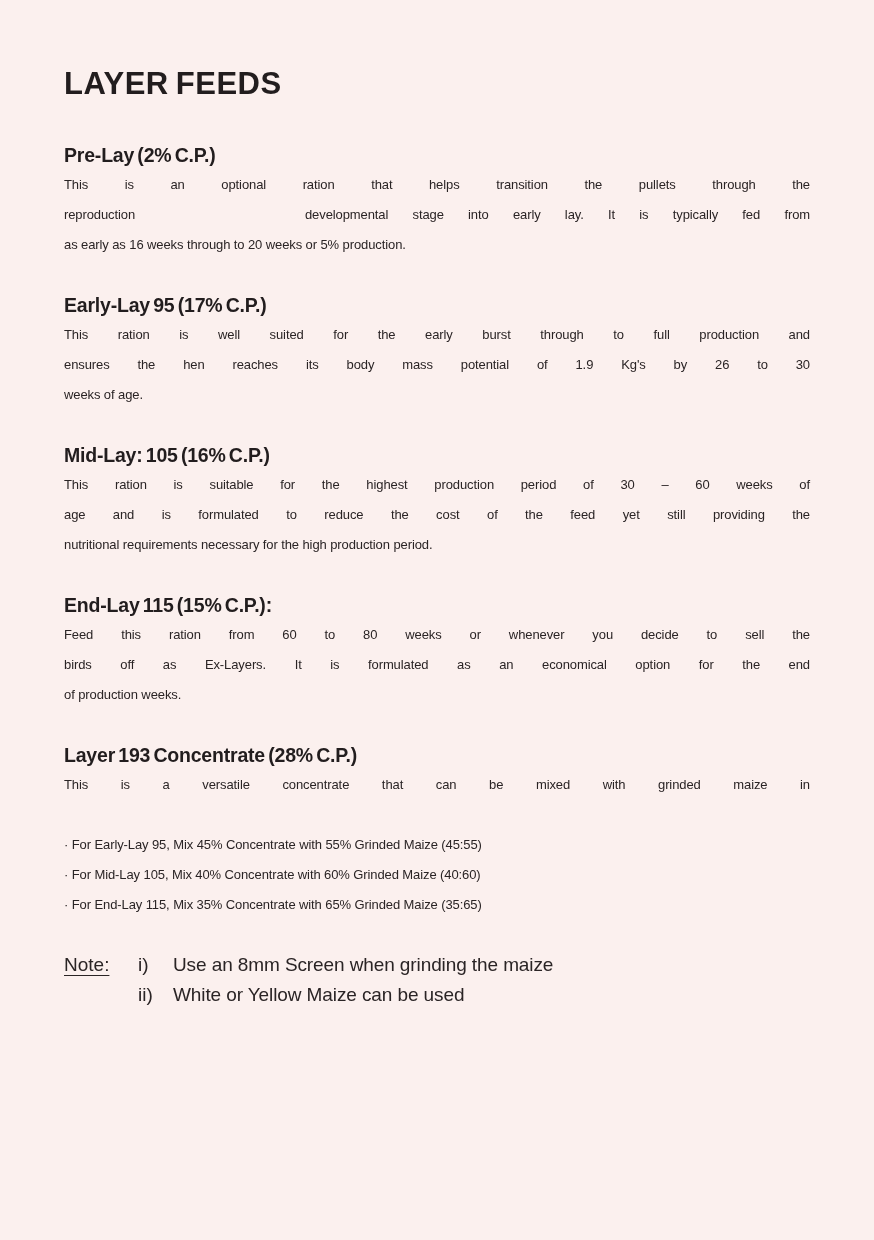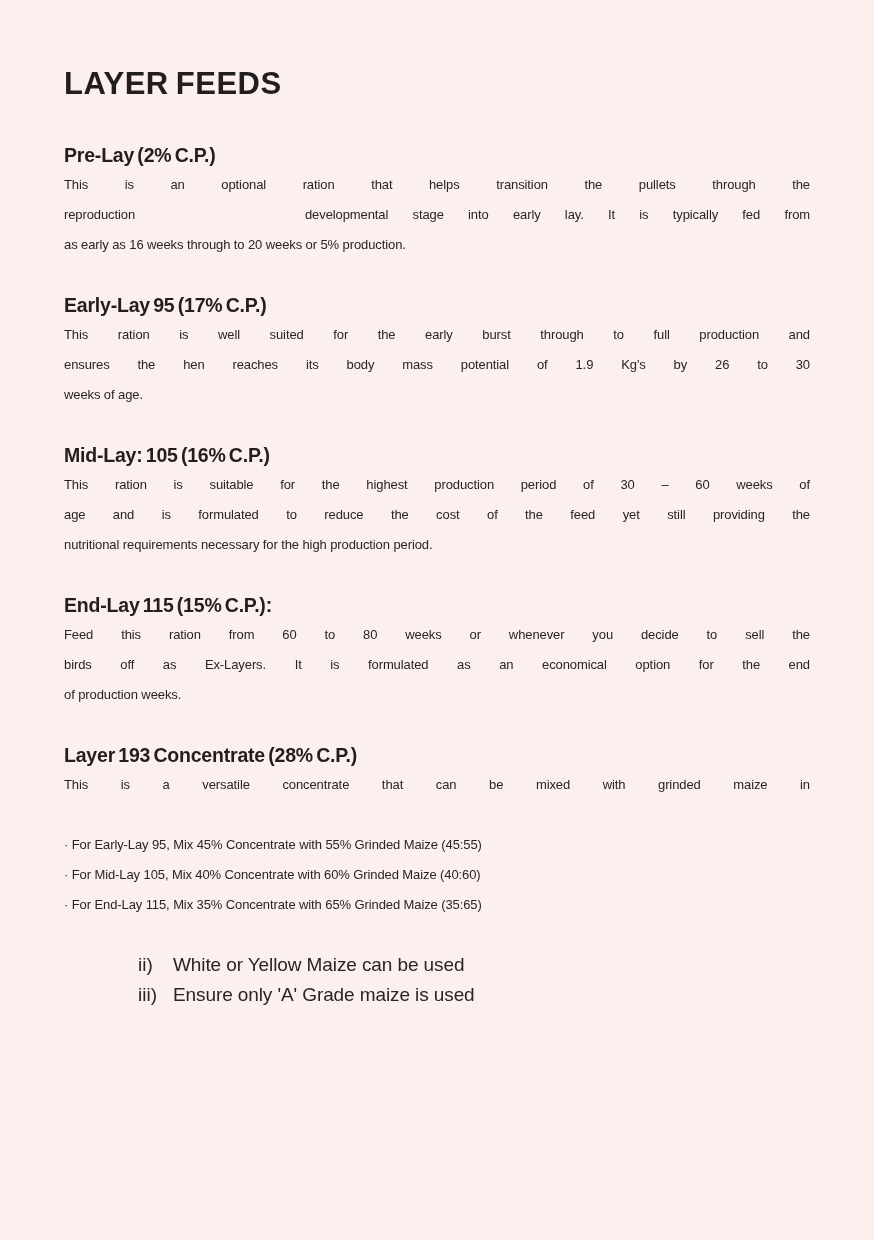--- a/index.html
+++ b/index.html
@@ -118,26 +118,26 @@
           <div class="line just">This is a versatile concentrate that can be mixed with grinded maize in</div>
         </div>
   </section>
 </div>
   <div class="mix-list" id="mix-host">
       <div class="line">· For Early-Lay 95, Mix 45% Concentrate with 55% Grinded Maize (45:55)</div>
       <div class="line">· For Mid-Lay 105, Mix 40% Concentrate with 60% Grinded Maize (40:60)</div>
       <div class="line">· For End-Lay 115, Mix 35% Concentrate with 65% Grinded Maize (35:65)</div>
     </div>
   <div class="note" id="note-host">
+  <div class="note-row">
+    <span class="note-label">Note:</span>
+    <span class="note-num">i)</span>
+    <span class="note-text">Use an 8mm Screen when grinding the maize</span>
+  </div>
 
   <div class="note-row">
     <span class="note-label"></span>
     <span class="note-num">ii)</span>
     <span class="note-text">White or Yellow Maize can be used</span>
   </div>
 
-  <div class="note-row">
-    <span class="note-label"></span>
-    <span class="note-num">iii)</span>
-    <span class="note-text">Ensure only 'A' Grade maize is used</span>
-  </div>
 </div>
 </div>
 
 </body></html>

